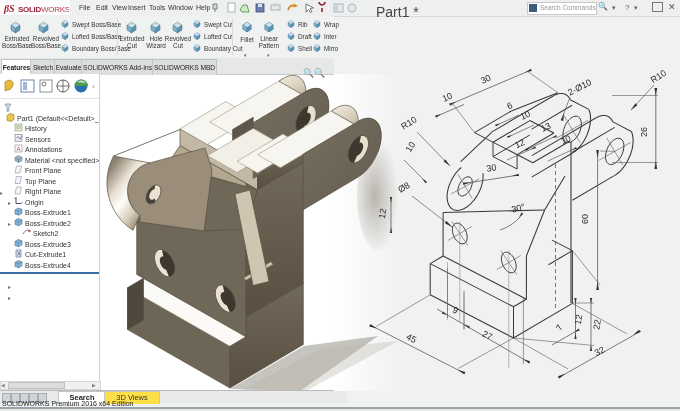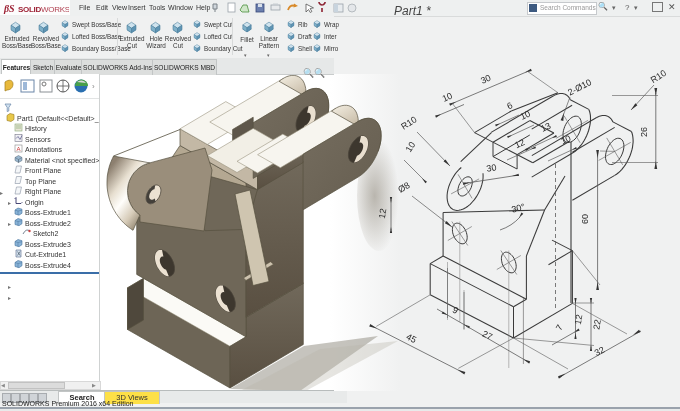--- a/index.html
+++ b/index.html
@@ -266,21 +266,21 @@
     <rect x="45" y="3" width="9" height="5" fill="#e8eaec" stroke="#9aa2aa" stroke-width="0.8"></rect>
     <rect x="47" y="1.5" width="5" height="2" fill="#c8cdd2"></rect>
     <path d="M62,8 q2,-6 8,-4" fill="none" stroke="#d88a2a" stroke-width="1.8"></path>
     <path d="M68,1.5 l4,2.5 l-4.5,1.5 Z" fill="#d88a2a"></path>
     <path d="M80,2 l0,8 l2.5,-2.5 l1.8,3 l1.6,-1 l-1.8,-3 l3.4,-0.6 Z" fill="#fff" stroke="#555" stroke-width="0.8"></path>
     <path d="M96,3 a3,3 0 1 1 0.1,0 M96,6 l0,4" stroke="#8d2332" stroke-width="1.6" fill="none"></path>
     <rect x="108" y="2" width="9" height="8" fill="#e8ecef" stroke="#9aa2aa" stroke-width="0.8"></rect>
     <rect x="108" y="2" width="4" height="8" fill="#c8d4de"></rect>
     <circle cx="126" cy="6" r="4" fill="#e4e7ea" stroke="#a8aeb4" stroke-width="0.8"></circle>
   </svg>
-<div class="abs" style="left:394px;top:3.5px;font-size:12px;color:#444;font-style:italic;">Part1 *</div>
+<div class="abs" style="left:376px;top:3.5px;font-size:14px;color:#444;">Part1 *</div>
 <div class="abs" style="left:527px;top:2px;width:68px;height:11px;background:#fff;border:1px solid #c6c9cc;"></div>
 <div class="abs" style="left:529px;top:3.5px;width:8px;height:8px;background:#3d5a80;"></div>
 <div class="abs" style="left:540px;top:4px;font-size:6.5px;color:#999;">Search Commands</div>
 <div class="abs" style="left:598px;top:2px;font-size:8px;color:#666;">🔍</div>
 <div class="abs" style="left:612px;top:3.5px;font-size:7px;color:#666;">▾</div>
 <div class="abs" style="left:625px;top:3px;font-size:8px;color:#555;">?</div>
 <div class="abs" style="left:634px;top:3.5px;font-size:7px;color:#666;">▾</div>
 <div class="abs" style="left:652px;top:2px;width:9px;height:8px;border:1px solid #777;"></div>
 <div class="abs" style="left:668px;top:2px;font-size:9px;color:#555;">✕</div>
 <div class="abs" style="left:0;top:16px;width:334px;height:42px;background:#f0f1f1;"></div>

